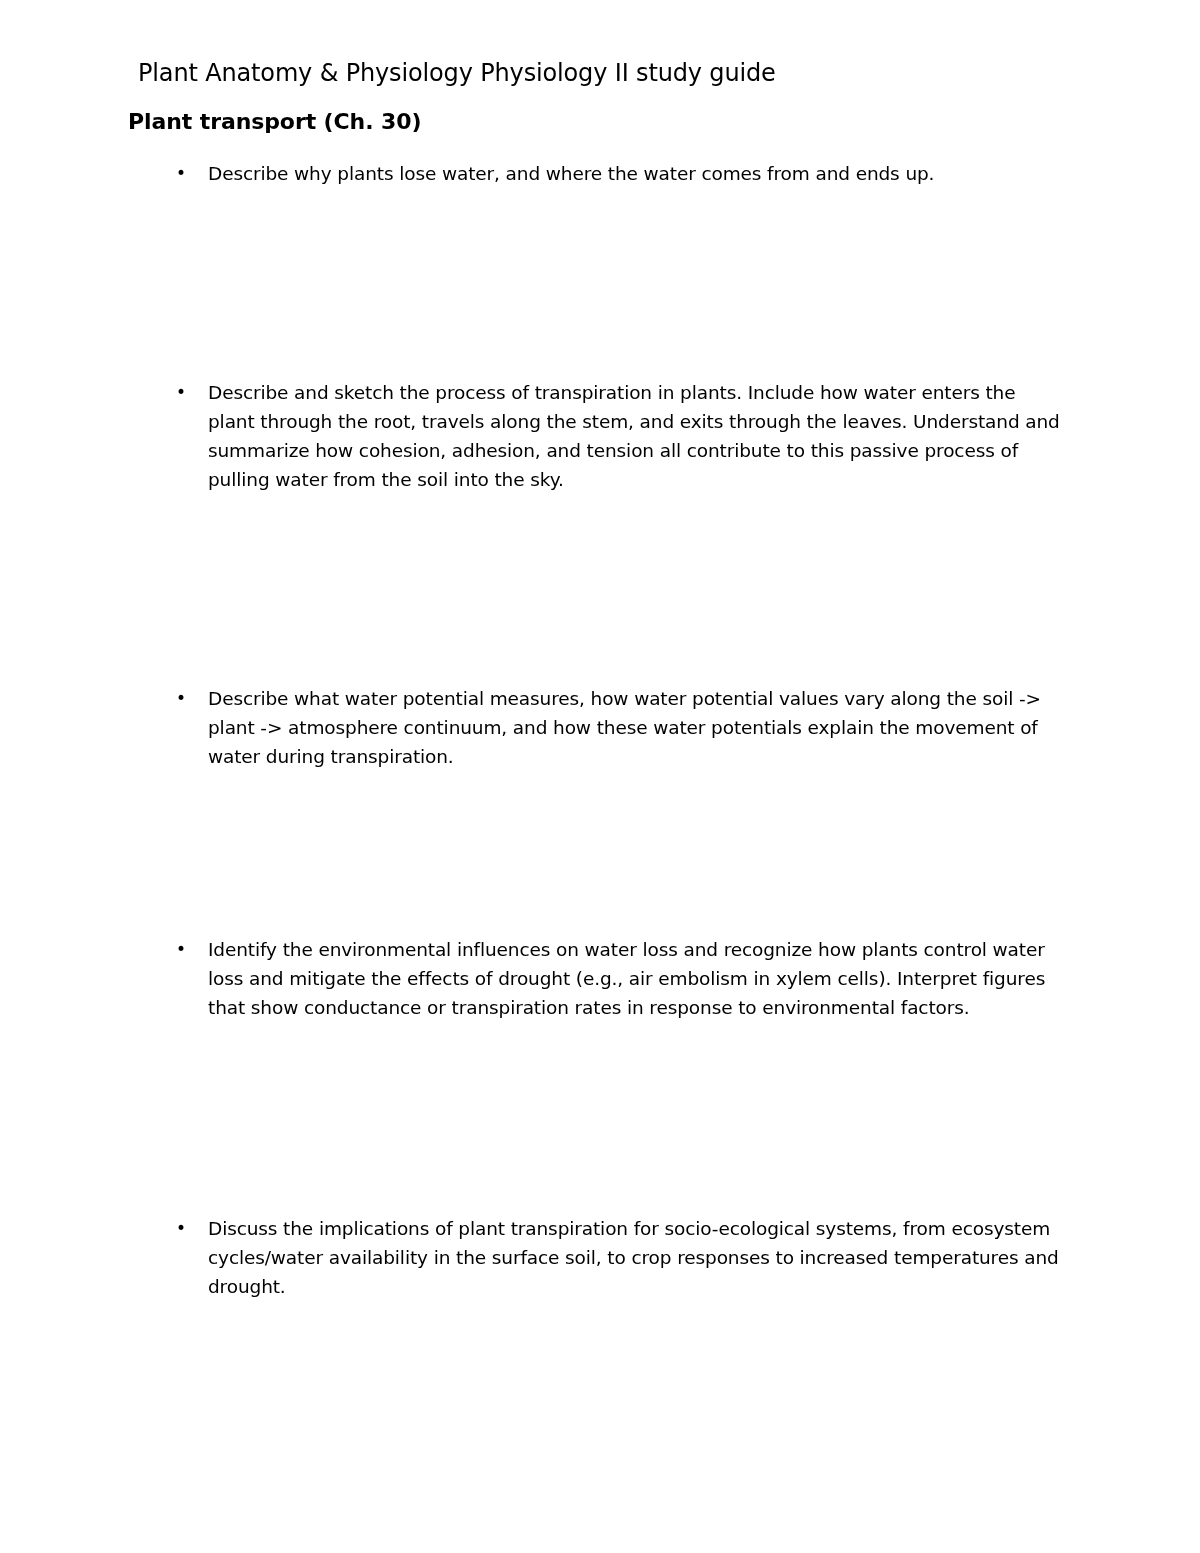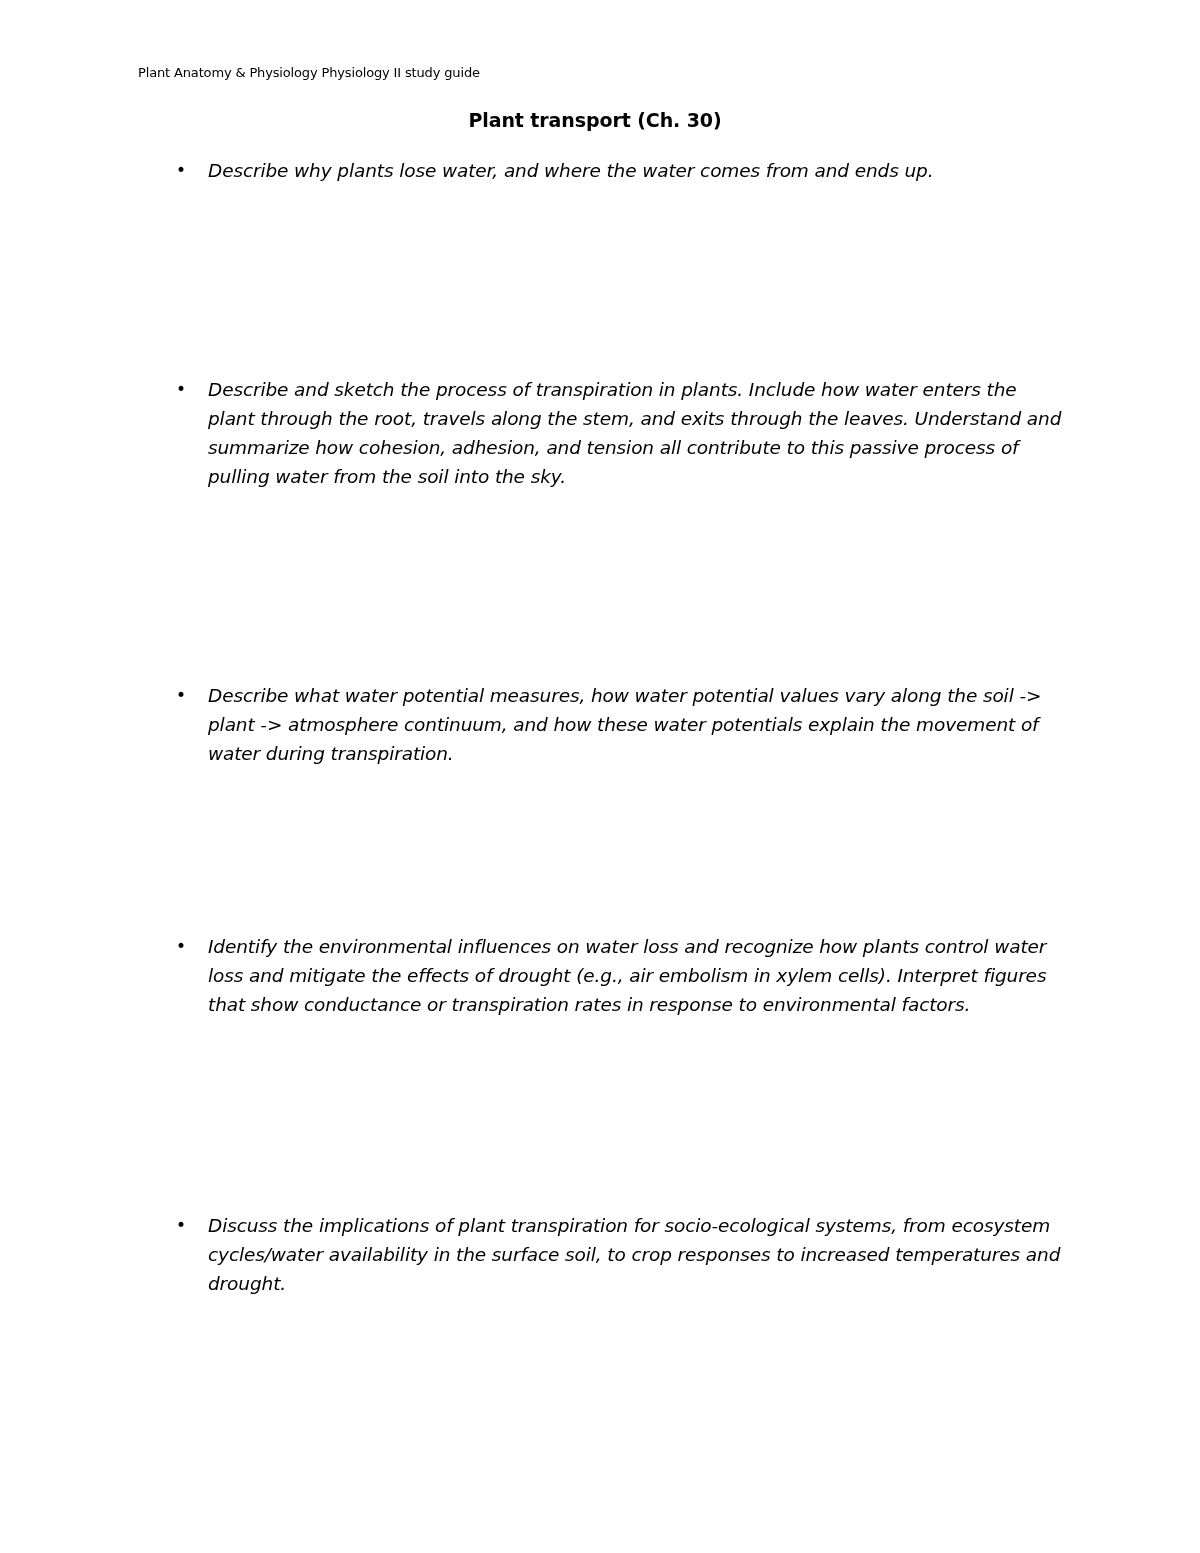--- a/index.html
+++ b/index.html
@@ -27,31 +27,30 @@
   }
 
   .content {
     position: absolute;
     left: 138px;
     top: 62px;
     width: 924px;
   }
 
   .doc-header {
-    font-size: 13px;
+    font-size: 24px;
     line-height: 22.5px;
     letter-spacing: -0.15px;
     white-space: nowrap;
   }
   .doc-header .hline { display: block; }
 
   .section-title {
-    text-align: center;
     font-weight: bold;
-    font-size: 19px;
+    font-size: 22px;
     letter-spacing: -0.1px;
     margin-top: 24px;
     margin-left: -10px;
   }
 
   .bullet-list {
     margin: 0;
     padding: 0;
     list-style: none;
   }
@@ -70,21 +69,20 @@
     left: 38px;
     top: 0;
     width: 14px;
     font-size: 17px;
     line-height: 29px;
     text-align: left;
   }
 
   .bullet-item .btext {
     display: block;
-    font-style: italic;
   }
 
   
   .gap-1 { height: 190px; }
   .gap-2 { height: 190px; }
   .gap-3 { height: 164px; }
   .gap-4 { height: 192px; }
 
   .spacer-before-first { height: 25px; }
 </style>

